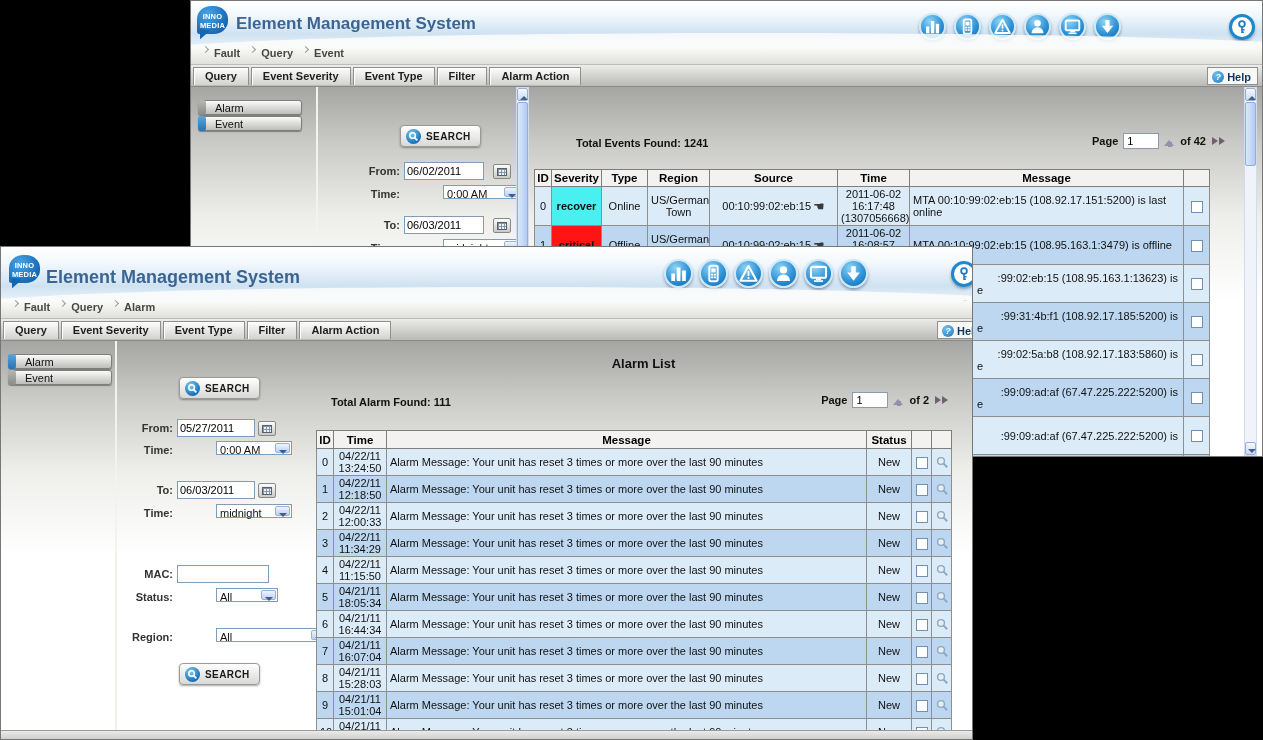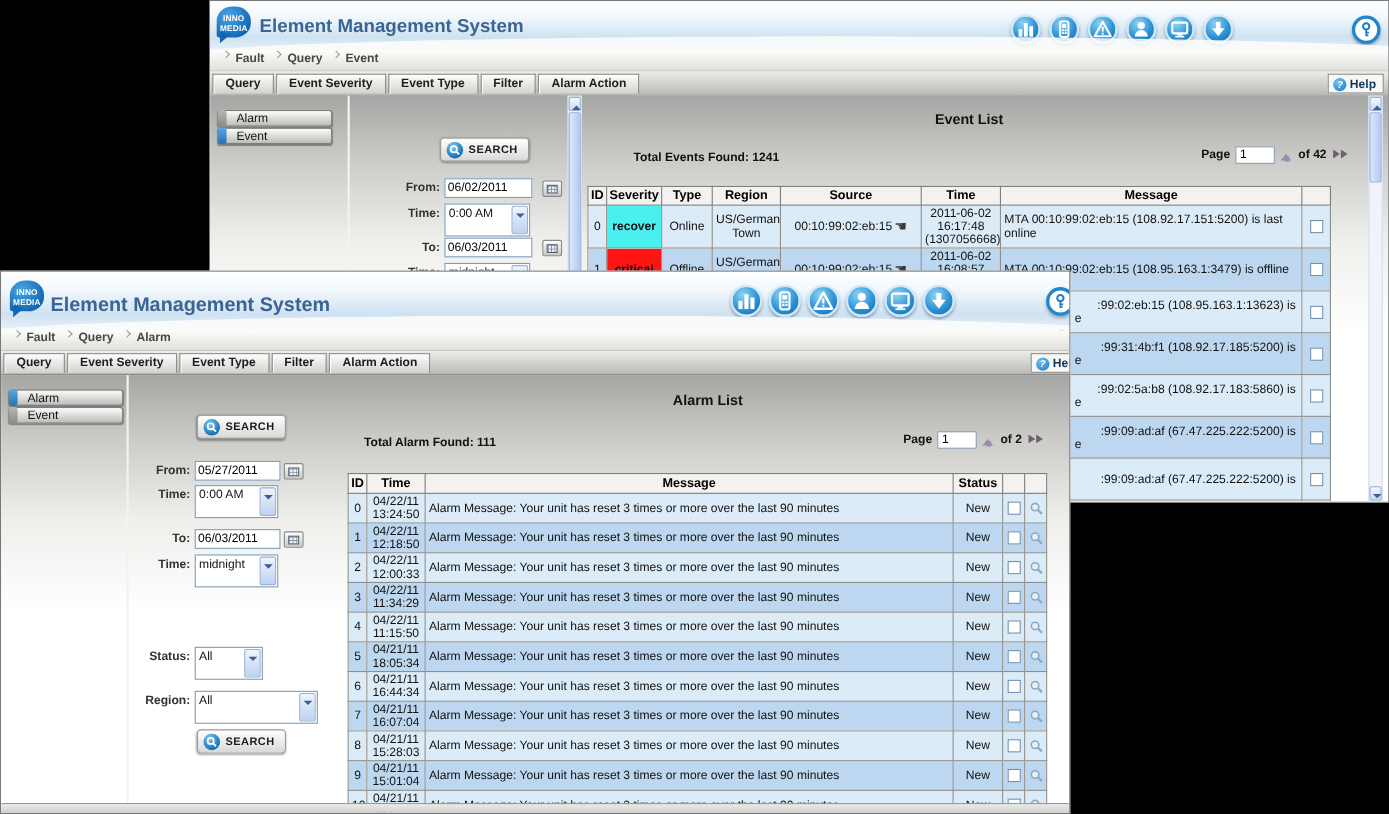--- a/index.html
+++ b/index.html
@@ -93,22 +93,22 @@
   .tinput { position:absolute; height:18px; border:1px solid #7f9db9; font-size:11px;
             font-family:inherit; padding:1px 2px; }
   .back .frow .tinput { left:86px; width:80px; } .front .frow .tinput { left:60px; width:78px; }
   .calbtn { position:absolute; width:18px; height:15px; top:2px; background:linear-gradient(#fcfcfb,#c9c9c6);
             border:1px solid #888; border-radius:2px; }
   .back .calbtn { left:175px; } .front .calbtn { left:141px; }
   .calbtn i { position:absolute; left:3px; top:3px; width:10px; height:8px; background:#eef2f8;
               border:1px solid #55606e;
               background-image:linear-gradient(#8694a8 1px,transparent 1px),linear-gradient(90deg,#8694a8 1px,transparent 1px);
               background-size:3px 3px; }
-  .combo { position:absolute; height:30px; background:#fff; border:1px solid #7f9db9; font-size:11px;
-           font-weight:normal; color:#111; padding:2px 18px 0 3px; }
+  .combo { position:absolute; height:14px; background:#fff; border:1px solid #7f9db9; font-size:11px;
+           font-weight:normal; color:#111; padding:2px 18px 0 3px;margin-left:39px; }
   .back .frow .combo { left:86px; } .front .frow .combo { left:60px; }
   .dda { position:absolute; right:1px; top:1px; bottom:1px; width:15px; border-radius:2px;
          background:linear-gradient(#eef4fe,#bdd2f2); border:1px solid #9ab0d4; }
   .dda::after { content:""; position:absolute; left:3px; top:6px; border:4px solid transparent;
                 border-top-color:#3d5e94; }
 
   .vscroll { position:absolute; top:0; bottom:0; width:13px; background:#f0f3fa; border:1px solid #d4dcEB; }
   .sarr { position:absolute; left:0; right:0; height:13px; background:linear-gradient(#f5f9ff,#ccd9f4);
           border:1px solid #98aed6; border-radius:2px; }
   .sarr.up { top:0; } .sarr.dn { bottom:0; }
@@ -278,21 +278,20 @@
       </div>
     </div>
 
     <div class="vscroll" style="left:325px">
       <span class="sarr up"></span>
       <span class="sthumb" style="top:14px;height:150px"></span>
       <span class="sarr dn"></span>
     </div>
 
     <div class="listpane">
-      <h2 class="ltitle">Event List</h2>
       <div class="total">Total Events Found: 1241</div>
       <div class="pager">
         <span>Page</span>
         <input class="pageinput" value="1" style="">
         <span class="upicon"></span>
         <span>of 42</span>
         <span class="fficon"><i></i><i></i></span>
       </div>
       <table class="grid" id="event-table">
           <colgroup>
@@ -536,20 +535,24 @@
         <label>To:</label>
         <input class="tinput" value="06/03/2011" style="">
         <span class="calbtn">
             <i></i>
           </span>
       </div>
       <div class="frow" style="top:163px">
         <label>Time:</label>
         <span class="combo" style="width:76px"><span>midnight</span><i class="dda"></i></span>
       </div>
+      <div class="frow" style="top:224px">
+        <label>MAC:</label>
+        <input class="tinput" style="width: 92px;" value="">
+      </div>
       <div class="frow" style="top:247px">
         <label>Status:</label>
         <span class="combo" style="width:62px"><span>All</span><i class="dda"></i></span>
       </div>
       <div class="frow" style="top:287px">
         <label>Region:</label>
         <span class="combo" style="width:112px"><span>All</span><i class="dda"></i></span>
       </div>
       <span class="searchbtn" style="left:62px; top:322px;">
         <i class="magball">

